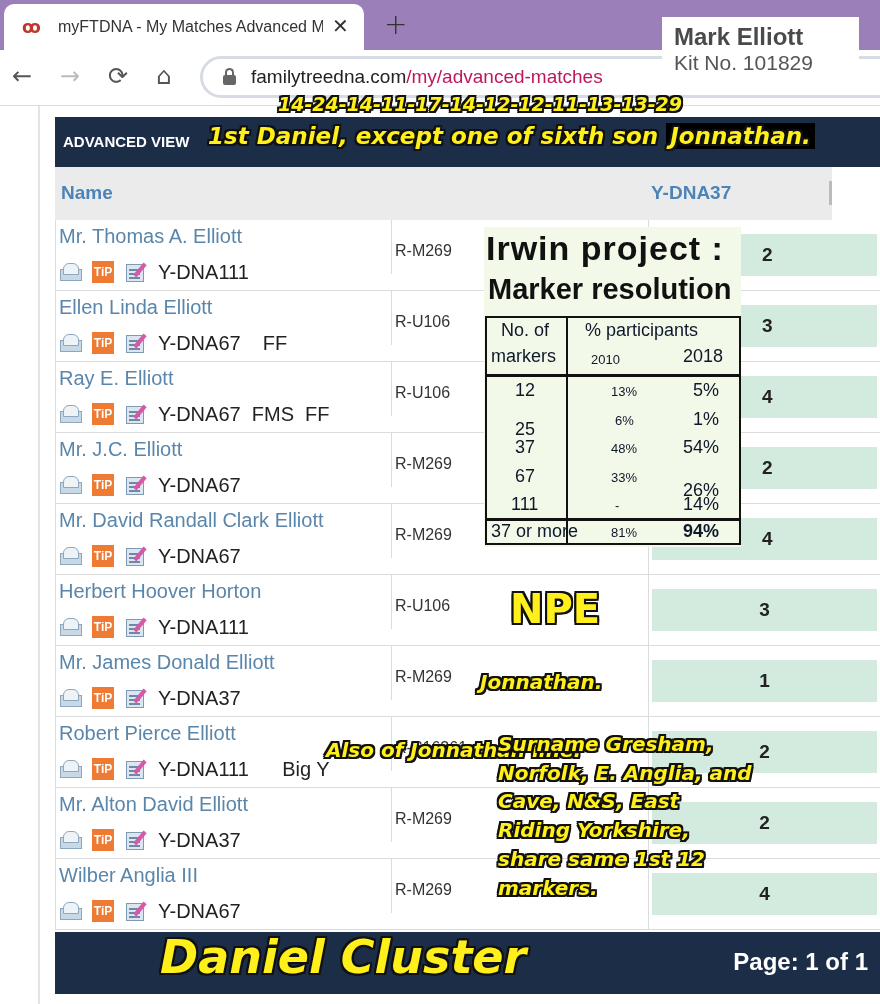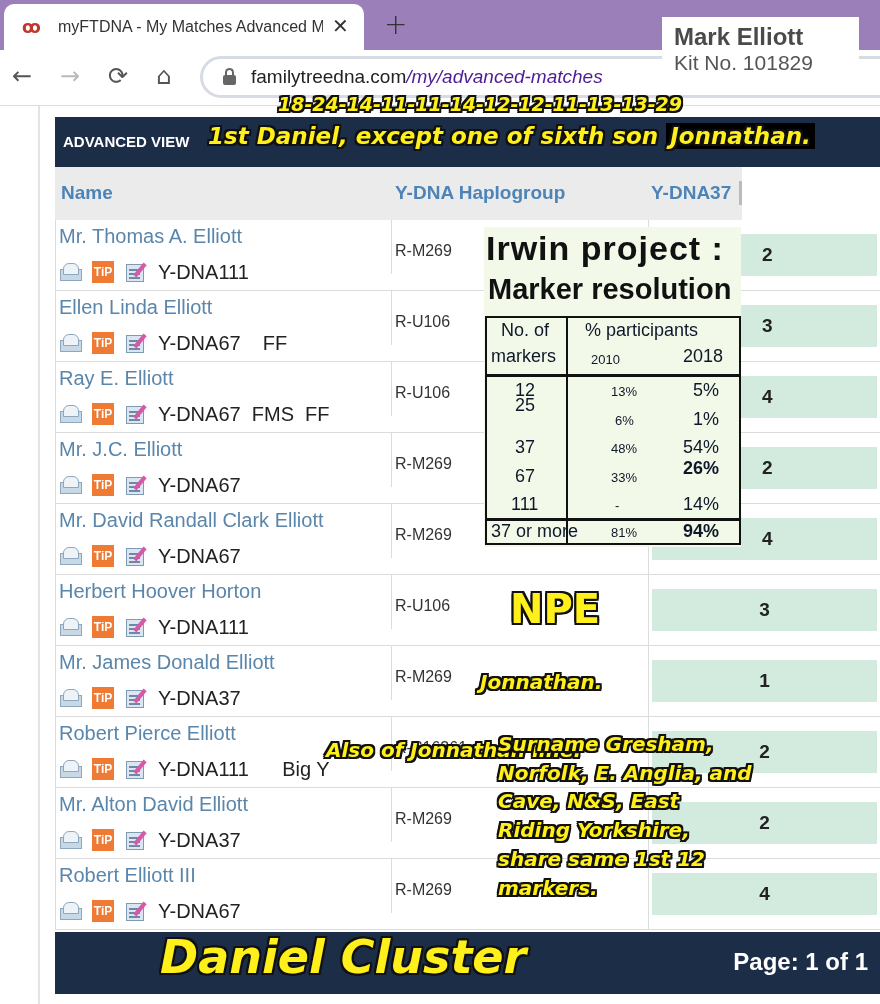--- a/index.html
+++ b/index.html
@@ -17,21 +17,21 @@
   .nav-btn { position: absolute; top: 12px; font-size: 24px; color: #555; }
   .nav-back { left: 12px; }
   .nav-fwd { left: 60px; color: #bbb; }
   .nav-reload { left: 108px; }
   .nav-home { left: 156px; }
   .omnibox { position: absolute; left: 200px; top: 6px; width: 700px; height: 42px; background: #fff; border: 3px solid #d6dbe4; border-radius: 22px; }
   .lock { position: absolute; left: 20px; top: 9px; width: 13px; height: 16px; }
   .lock .shackle { position: absolute; left: 2px; top: 0; width: 9px; height: 9px; border: 2px solid #666; border-bottom: none; border-radius: 5px 5px 0 0; }
   .lock .body { position: absolute; left: 0; top: 7px; width: 13px; height: 10px; background: #666; border-radius: 2px; }
   .url { position: absolute; left: 48px; top: 7px; font-size: 19px; color: #222; font-family: "Liberation Sans", sans-serif; white-space: nowrap; }
-  .url .path { color: #4c1d95; font-style: italic; }
+  .url .path { color: #be185d; }
   .kit-box { position: absolute; left: 662px; top: 17px; width: 197px; height: 72px; background: #ffffff; padding: 6px 12px; }
   .kit-name { font-size: 24px; font-weight: bold; color: #4a4a4a; font-family: "Liberation Sans", sans-serif; }
   .kit-no { font-size: 21px; color: #555; font-family: "Liberation Sans", sans-serif; }
 
   .leftline { position: absolute; left: 38px; top: 106px; width: 2px; height: 898px; background: #e4e4e4; }
 
   
   .adv-bar { position: absolute; left: 55px; top: 117px; width: 825px; height: 50px; background: #1c2e47; }
   .adv-label { position: absolute; left: 8px; top: 16px; font-size: 15px; font-weight: bold; color: #ffffff; font-family: "Liberation Sans", sans-serif; }
 
@@ -41,21 +41,21 @@
   .ann-markers { position: absolute; left: 278px; top: 93px; font-size: 19px; letter-spacing: 0px; white-space: nowrap; }
   .ann-daniel { position: absolute; left: 208px; top: 123px; font-size: 23px; white-space: nowrap; }
   .ann-jonn-hl { background: #000; padding: 0 4px; }
   .ann-npe { position: absolute; left: 510px; top: 586px; font-size: 40px; font-style: normal; }
   .ann-jonn { position: absolute; left: 480px; top: 670px; font-size: 20px; white-space: nowrap; }
   .ann-also { position: absolute; left: 326px; top: 702px; font-size: 20px; white-space: nowrap; margin-top: 36px; }
   .ann-surname { position: absolute; left: 498px; top: 730px; width: 260px; font-size: 20px; line-height: 28.7px; }
   .ann-cluster { position: absolute; left: 160px; top: 930px; font-size: 46px; white-space: nowrap; }
 
   
-  .thead { position: absolute; left: 55px; top: 167px; width: 687px; height: 53px; background: #ebebeb; }
+  .thead { position: absolute; left: 55px; top: 167px; width: 777px; height: 53px; background: #ebebeb; }
   .th { position: absolute; top: 15px; font-size: 19px; font-weight: bold; color: #4d84b8; font-family: "Liberation Sans", sans-serif; }
   .th-name { left: 6px; }
   .th-hap { left: 340px; }
   .th-y37 { left: 596px; }
   .th-edge { position: absolute; right: 0; top: 14px; width: 3px; height: 24px; background: #bbb; }
 
   .tbody { position: absolute; left: 55px; top: 220px; width: 825px; }
   .row { position: relative; height: 71px; border-bottom: 1px solid #dcdcdc; border-left: 1px solid #dcdcdc; }
   .cell-name { position: absolute; left: 0; top: 0; width: 336px; height: 54px; border-right: 1px solid #dcdcdc; }
   .match-name { position: absolute; left: 3px; top: 5px; font-size: 20px; color: #5a86ab; font-family: "Liberation Sans", sans-serif; white-space: nowrap; }
@@ -126,21 +126,20 @@
   </div>
 
   <div class="leftline"></div>
 
   <div class="adv-bar">
     <span class="adv-label">ADVANCED VIEW</span>
   </div>
 
   <div class="thead">
     <span class="th th-name">Name</span>
-    <span class="th th-hap">Y-DNA Haplogroup</span>
     <span class="th th-y37">Y-DNA37</span>
     <span class="th-edge"></span>
   </div>
 
   <div class="tbody">
 
   <div class="row">
     <div class="cell-name">
       <span class="match-name">Mr. Thomas A. Elliott</span>
       <div class="icons">
@@ -387,21 +386,21 @@
       <span class="hap-val">R-M269</span>
     </div>
     <div class="cell-gd">
       <div class="gd-box">
         <span class="gd-val">2</span>
       </div>
     </div>
       </div>
       <div class="row">
     <div class="cell-name">
-      <span class="match-name">Robert Elliott III</span>
+      <span class="match-name">Wilber Anglia III</span>
       <div class="icons">
         <span class="ico-mail">
               <span class="env"></span>
               <span class="flap"></span>
             </span>
         <span class="ico-tip">TiP</span>
         <span class="ico-note">
               <span class="pad"></span>
               <span class="ln" style="top:7px"></span>
               <span class="ln" style="top:11px"></span>
@@ -432,43 +431,43 @@
       <span class="ir" style="left:14px;top:2px;">No. of</span>
       <span class="ir" style="left:4px;top:28px;">markers</span>
       <span class="ir" style="left:98px;top:2px;">% participants</span>
       <span class="ir ir-sm" style="left:104px;top:34px;">2010</span>
       <span class="ir" style="left:196px;top:28px;">2018</span>
       <div id="irwin-rows">
     <span class="ir" style="left:28px;top:62px;">12</span>
     <span class="ir ir-sm" style="left:124px;top:66px;">13%</span>
     <span class="ir" style="left:206px;top:62px;">5%</span>
 
-    <span class="ir" style="left:28px;top:77px;">25</span>
+    <span class="ir" style="left:28px;top:101px;">25</span>
     <span class="ir ir-sm" style="left:128px;top:94.5px;">6%</span>
     <span class="ir" style="left:206px;top:90.5px;">1%</span>
 
     <span class="ir" style="left:28px;top:119px;">37</span>
     <span class="ir ir-sm" style="left:124px;top:123px;">48%</span>
     <span class="ir" style="left:196px;top:119px;">54%</span>
 
     <span class="ir" style="left:28px;top:147.5px;">67</span>
     <span class="ir ir-sm" style="left:124px;top:151.5px;">33%</span>
-    <span class="ir" style="left:196px;top:140px;font-weight:bold;">26%</span>
+    <span class="ir" style="left:196px;top:162px;">26%</span>
 
     <span class="ir" style="left:24px;top:176px;">111</span>
     <span class="ir ir-sm" style="left:128px;top:180px;">-</span>
     <span class="ir" style="left:196px;top:176px;">14%</span>
   </div>
       <span class="ir" style="left:4px;top:203px;">37 or more</span>
       <span class="ir ir-sm" style="left:124px;top:207px;">81%</span>
       <span class="ir ir-bold" style="left:196px;top:203px;">94%</span>
     </div>
   </div>
 
-  <div class="yellow ann-markers">18-24-14-11-11-14-12-12-11-13-13-29</div>
+  <div class="yellow ann-markers">14-24-14-11-17-14-12-12-11-13-13-29</div>
   <div class="yellow ann-daniel"><span>1st Daniel, except one of sixth son </span><span class="ann-jonn-hl">Jonnathan.</span></div>
   <div class="yellow ann-npe">NPE</div>
   <div class="yellow ann-jonn">Jonnathan.</div>
   <div class="yellow ann-also">Also of Jonnathan line.</div>
   <div class="yellow ann-surname">Surname Gresham, Norfolk, E. Anglia, and Cave, N&amp;S, East Riding Yorkshire, share same 1st 12 markers.</div>
 
   <div class="footer">
     <span class="page-label">Page: 1 of 1</span>
   </div>
   <div class="yellow ann-cluster">Daniel Cluster</div>

